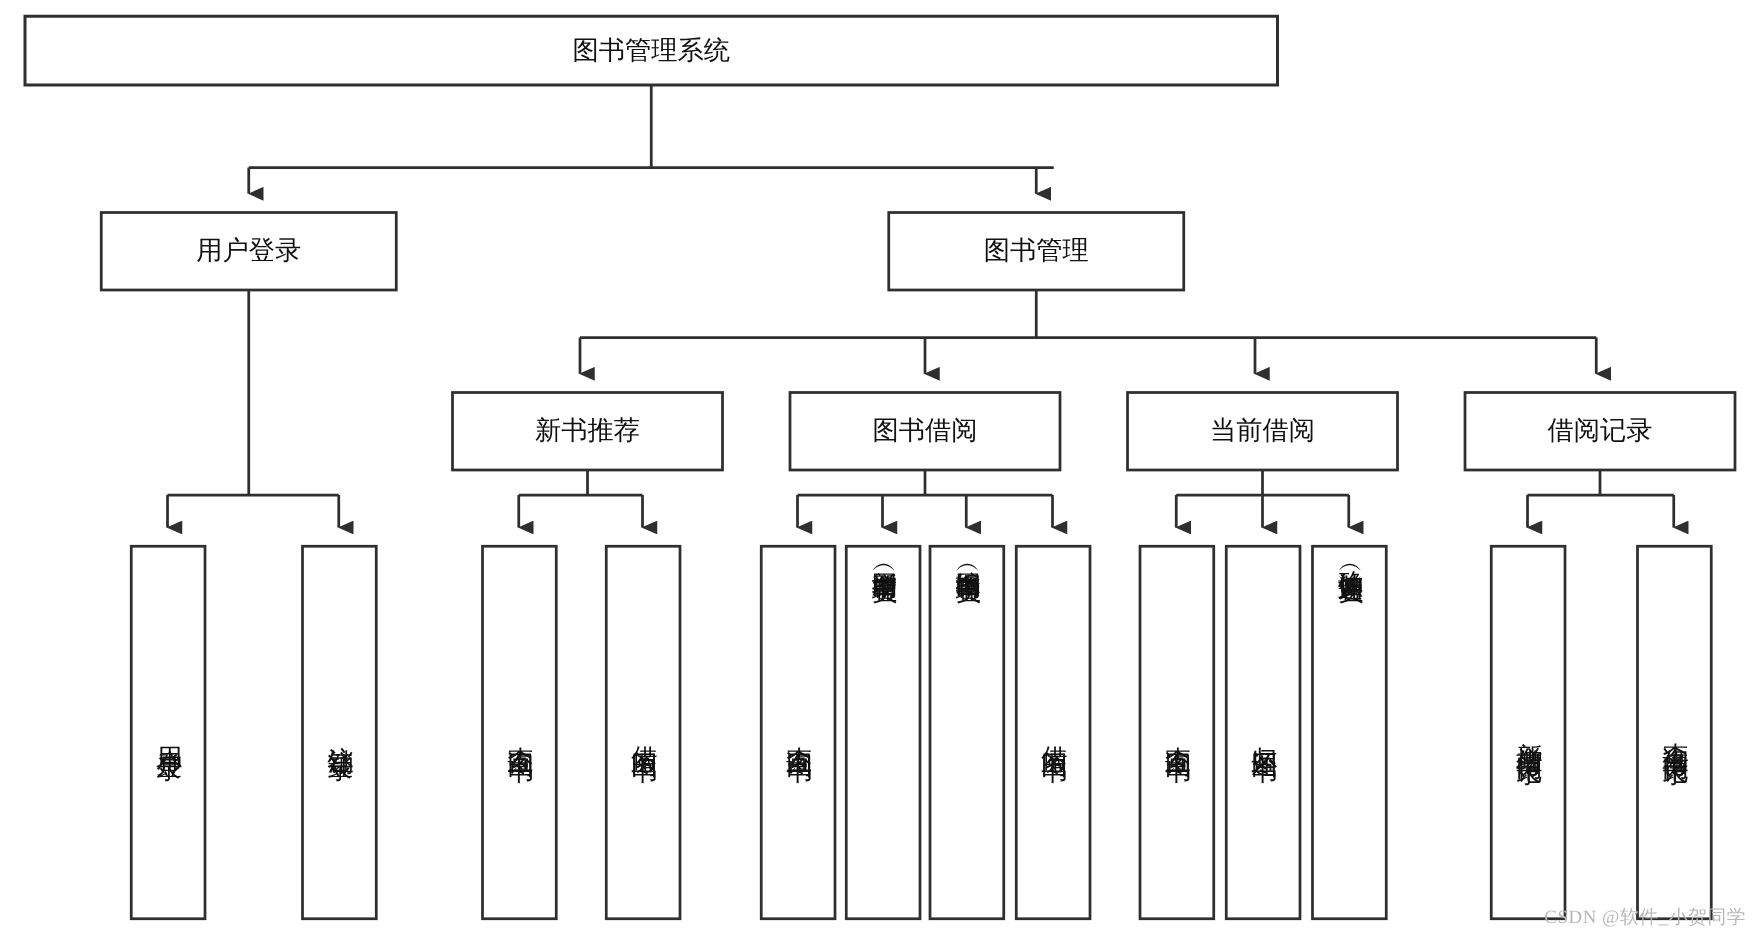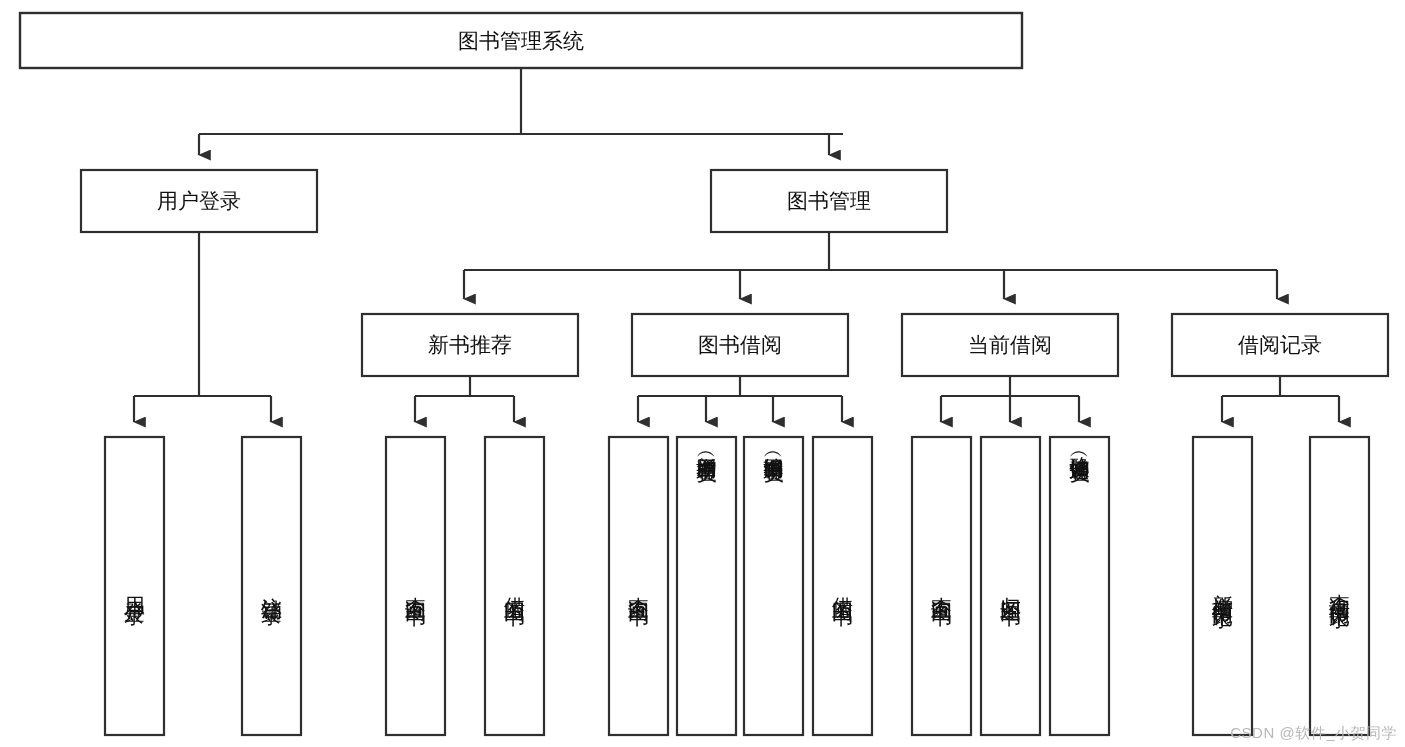--- a/index.html
+++ b/index.html
@@ -49,21 +49,21 @@
     font-size: 21px;
     text-anchor: middle;
     dominant-baseline: middle;
   }
   .watermark {
     position: absolute;
     right: 8px;
     bottom: 4px;
     color: #b8b8b8;
     font-size: 15px;
-    font-family: Liberation Sans, sans-serif;
+    font-family: Liberation Serif, serif;
     letter-spacing: 0.5px;
     white-space: nowrap;
     user-select: none;
   }
   .vtext-wrap {
     position: absolute;
     display: flex;
     align-items: center;
     justify-content: center;
     pointer-events: none;

